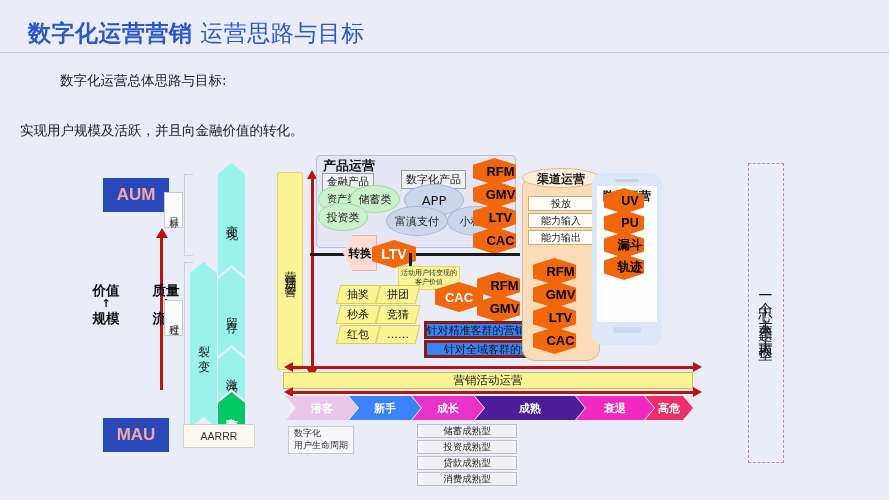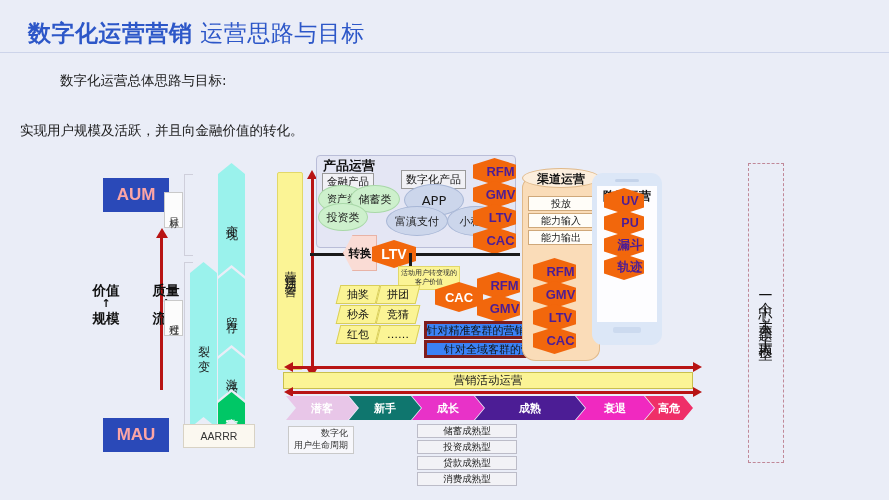--- a/index.html
+++ b/index.html
@@ -141,21 +141,21 @@
   #e-zichan  { left:318px; top:185px; width:48px; height:28px; font-size:10px; }
   #e-chuxu   { left:350px; top:185px; width:50px; height:28px; }
   #e-touzi   { left:318px; top:203px; width:50px; height:28px; }
   #e-app     { left:404px; top:184px; width:60px; height:32px; font-size:13px; }
   #e-fudian  { left:386px; top:206px; width:62px; height:30px; font-size:11px; }
   #e-mini    { left:447px; top:206px; width:58px; height:30px; font-size:11px; }
 
   
   .hexcol { position:absolute; display:flex; flex-direction:column; }
   .hex {
-    background:#f2670c; color:#4c1d95; font-weight:bold;
+    background:#f2670c; color:#000000; font-weight:bold;
     display:flex; align-items:center; justify-content:center;
     clip-path: polygon(50% 0%, 100% 25%, 100% 75%, 50% 100%, 0% 75%, 0% 25%);
     font-family:"Liberation Sans",sans-serif;
     padding-left:12px;
   }
   #hex-top { left:473px; top:158px; }
   #hex-top .hex { width:43px; height:27px; font-size:13px; margin-bottom:-4px; }
   #hex-mid { left:477px; top:272px; }
   #hex-mid .hex { width:43px; height:27px; font-size:13px; margin-bottom:-4px; }
   #hex-chan { left:533px; top:258px; }
@@ -291,21 +291,21 @@
   .chev {
     height:24px; color:#fff; font-size:11px; font-weight:bold;
     display:flex; align-items:center; justify-content:center;
     clip-path: polygon(0 0, calc(100% - 10px) 0, 100% 50%, calc(100% - 10px) 100%, 0 100%, 10px 50%);
     margin-right:-9px; position:relative;
   }
 
   #lifecycle-label {
     position:absolute; left:288px; top:426px; width:66px; height:28px;
     border:1px solid #c9c9c9; background:#f7f7fb; color:#333;
-    font-size:9px; line-height:1.3; text-align:right;
+    font-size:9px; line-height:1.3; text-align:left;
     display:flex; align-items:center; justify-content:center;
   }
   .matbox {
     position:absolute; left:417px; width:100px; height:14px;
     border:1px solid #bcbcc8; background:#f2f2f6; color:#222;
     font-size:9.5px; display:flex; align-items:center; justify-content:center;
   }
 
   
   #right-panel {
@@ -439,21 +439,21 @@
     <div class="hex">漏斗</div>
     <div class="hex">轨迹</div>
   </div>
 
   <div class="hline" id="hl-top"></div>
   <div id="mkt-band">营销活动运营</div>
   <div class="hline" id="hl-bot"></div>
 
   <div id="lifecycle">
       <div class="chev" style="width: 72px; background: rgb(232, 198, 232); z-index: 20;">潜客</div>
-      <div class="chev" style="width: 72px; background: #0f766e; z-index: 19;">新手</div>
+      <div class="chev" style="width: 72px; background: #3b82f6; z-index: 19;">新手</div>
       <div class="chev" style="width: 72px; background: rgb(232, 50, 200); z-index: 18;">成长</div>
       <div class="chev" style="width: 110px; background: #4c1d95; z-index: 17;">成熟</div>
       <div class="chev" style="width: 78px; background: rgb(240, 41, 192); z-index: 16;">衰退</div>
       <div class="chev" style="width: 48px; background: rgb(239, 47, 104); z-index: 15;">高危</div>
     </div>
   <div id="lifecycle-label">
     <span>
       <span>数字化</span><br>
       <span>用户生命周期</span>
     </span>

